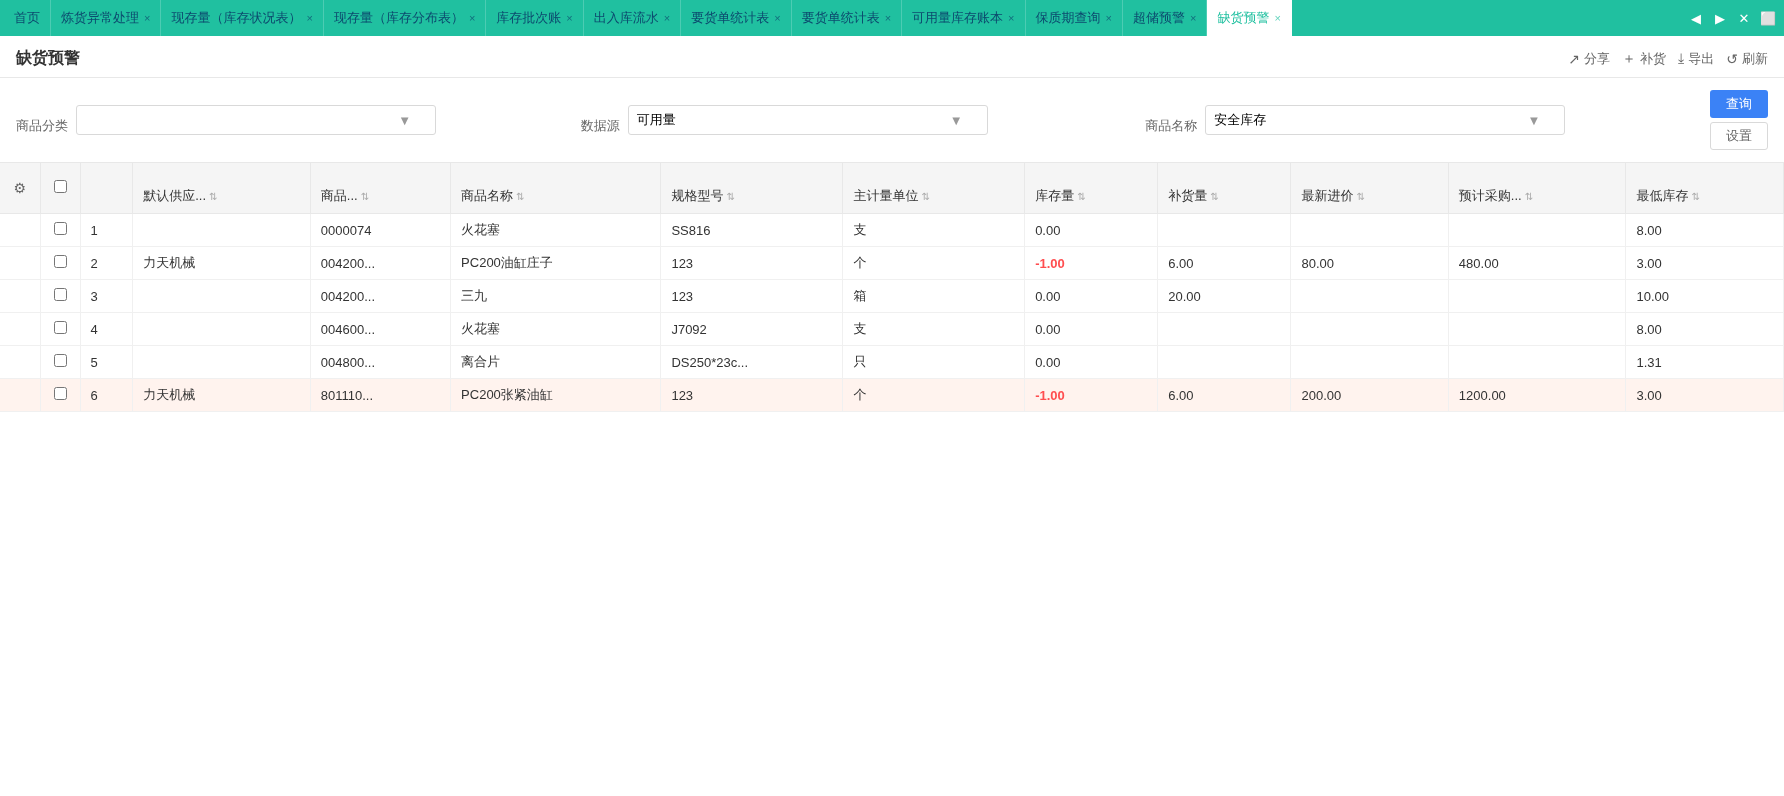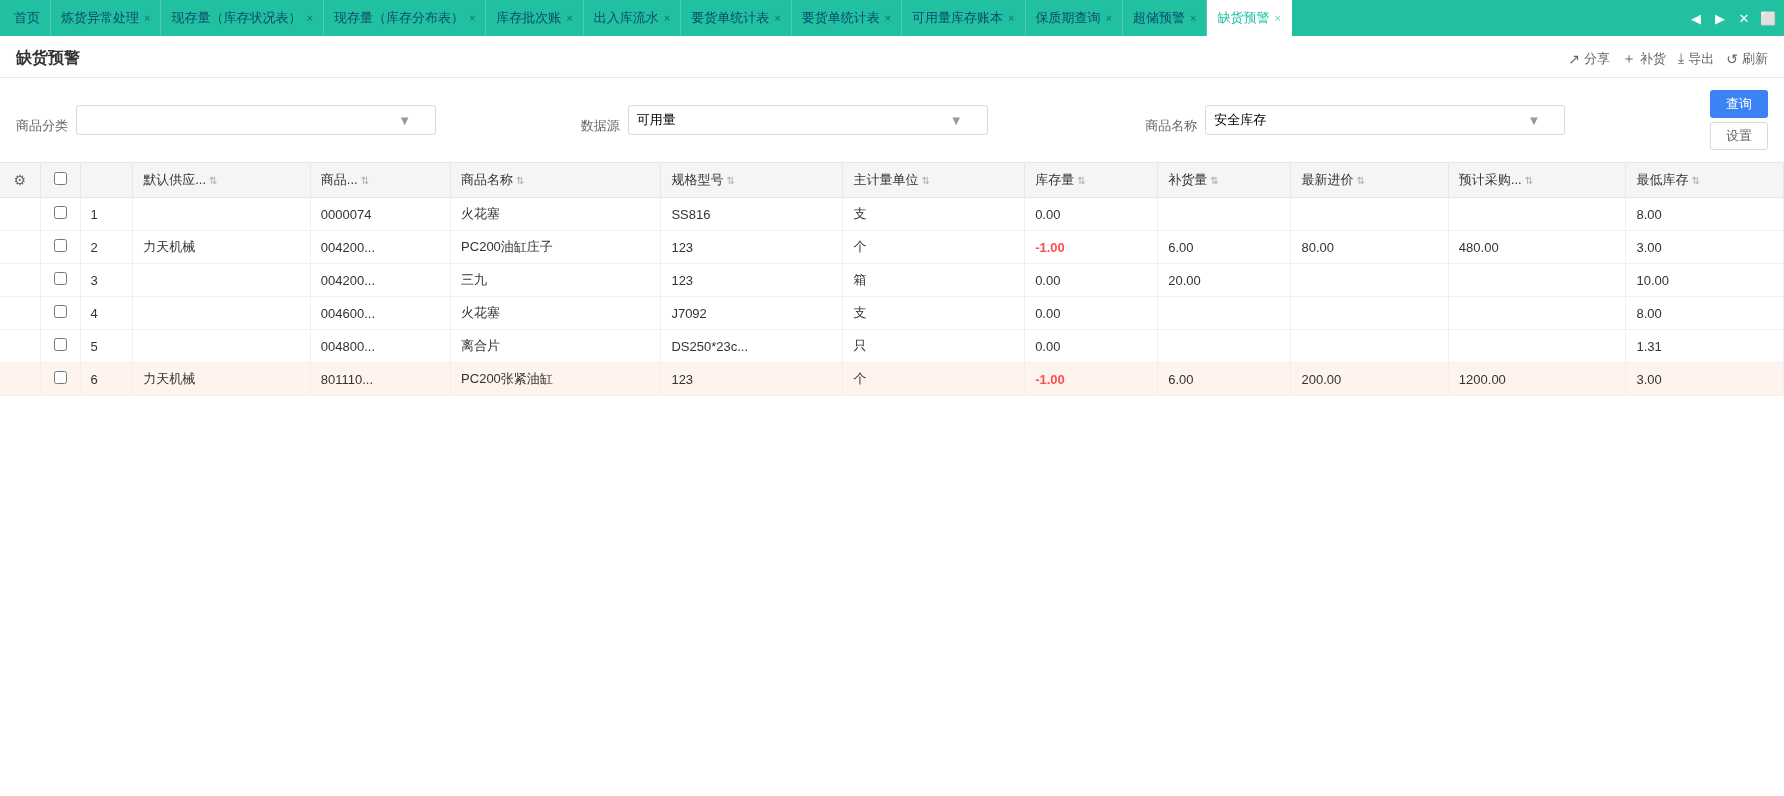--- a/index.html
+++ b/index.html
@@ -174,20 +174,21 @@
       border-right: 1px solid #f0f0f0;
       white-space: nowrap;
     }
     tbody td:first-child { text-align: center; color: #666; }
     tbody td:nth-child(2) { text-align: center; }
     .col-sort {
       display: flex;
       align-items: center;
       gap: 3px;
       cursor: pointer;
+      margin-top: 16px;
     }
     .sort-icon { font-size: 10px; color: #aaa; }
     .gear-icon { font-size: 14px; cursor: pointer; color: #666; }
     .checkbox { cursor: pointer; }
     .negative { color: #ff4d4f; font-weight: bold; }
     .th-gear { text-align: center; }
   </style>
 </head>
 <body>
 

